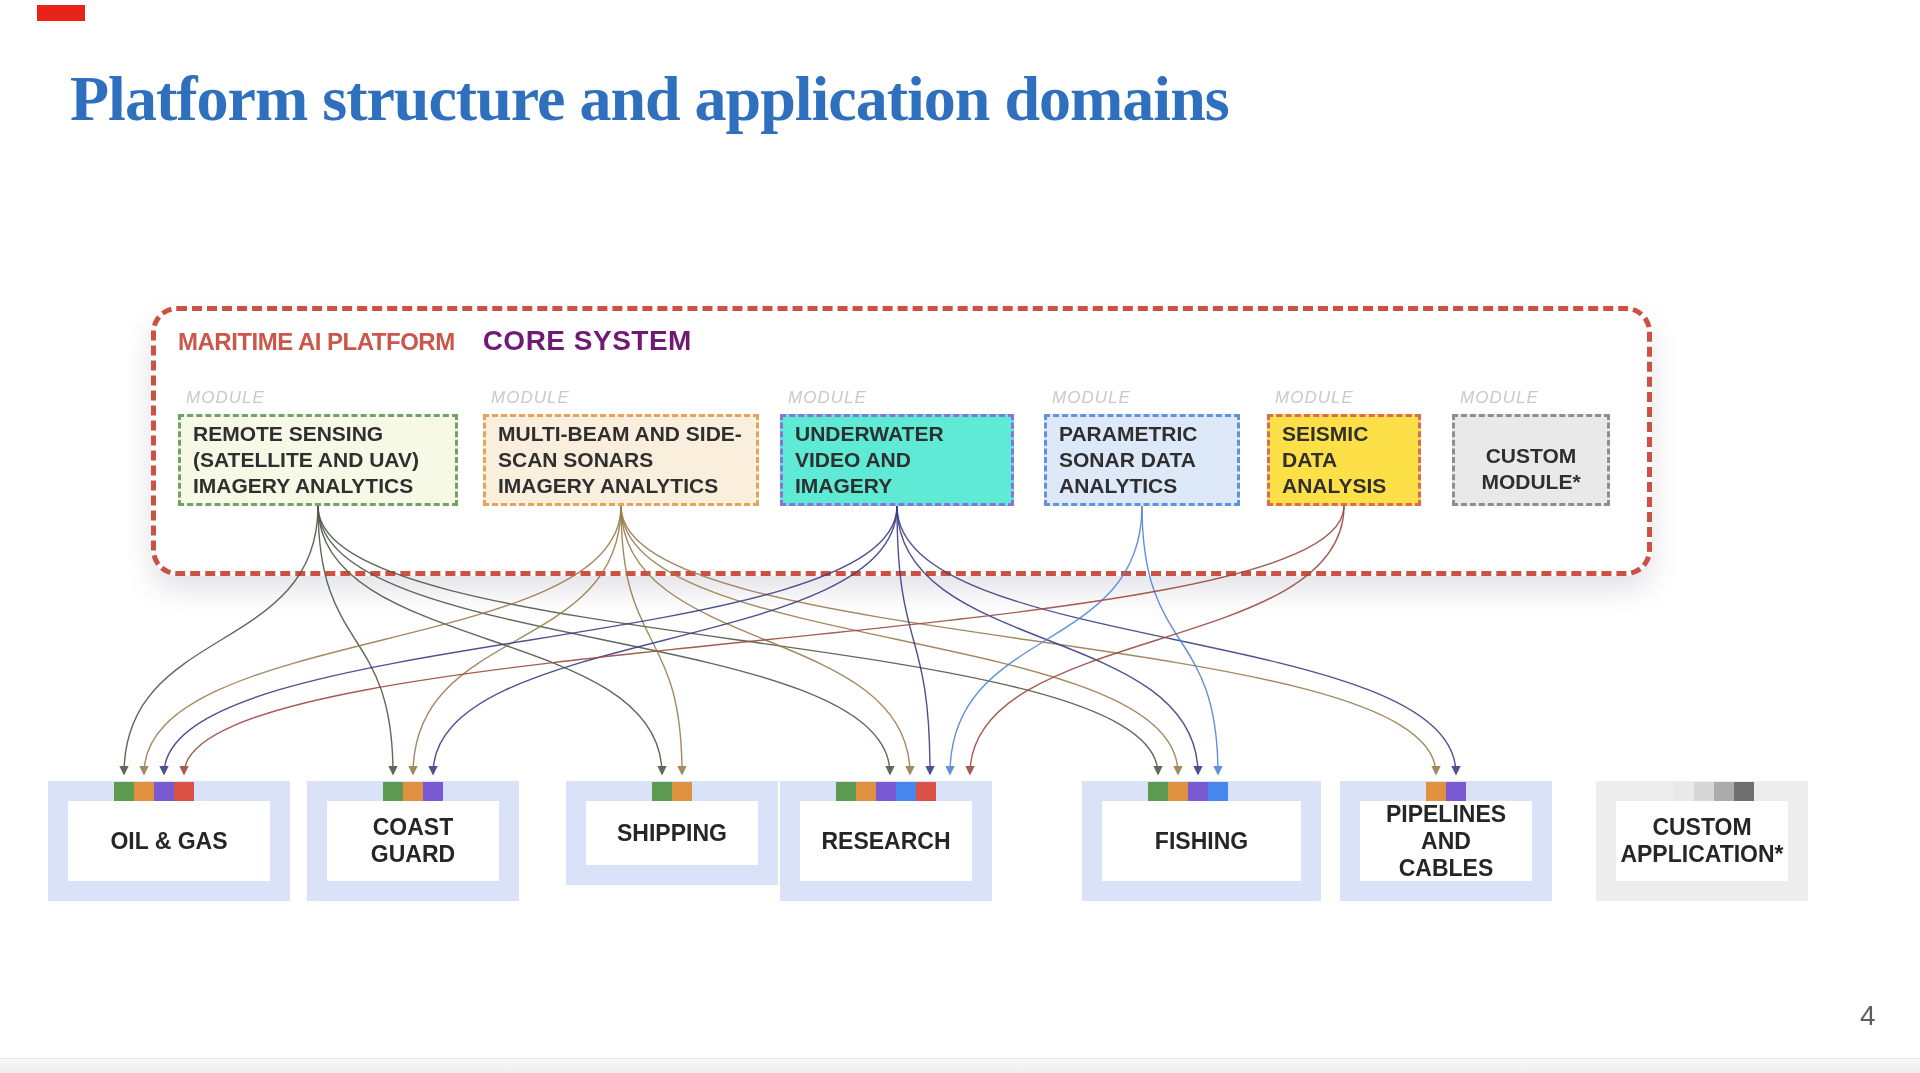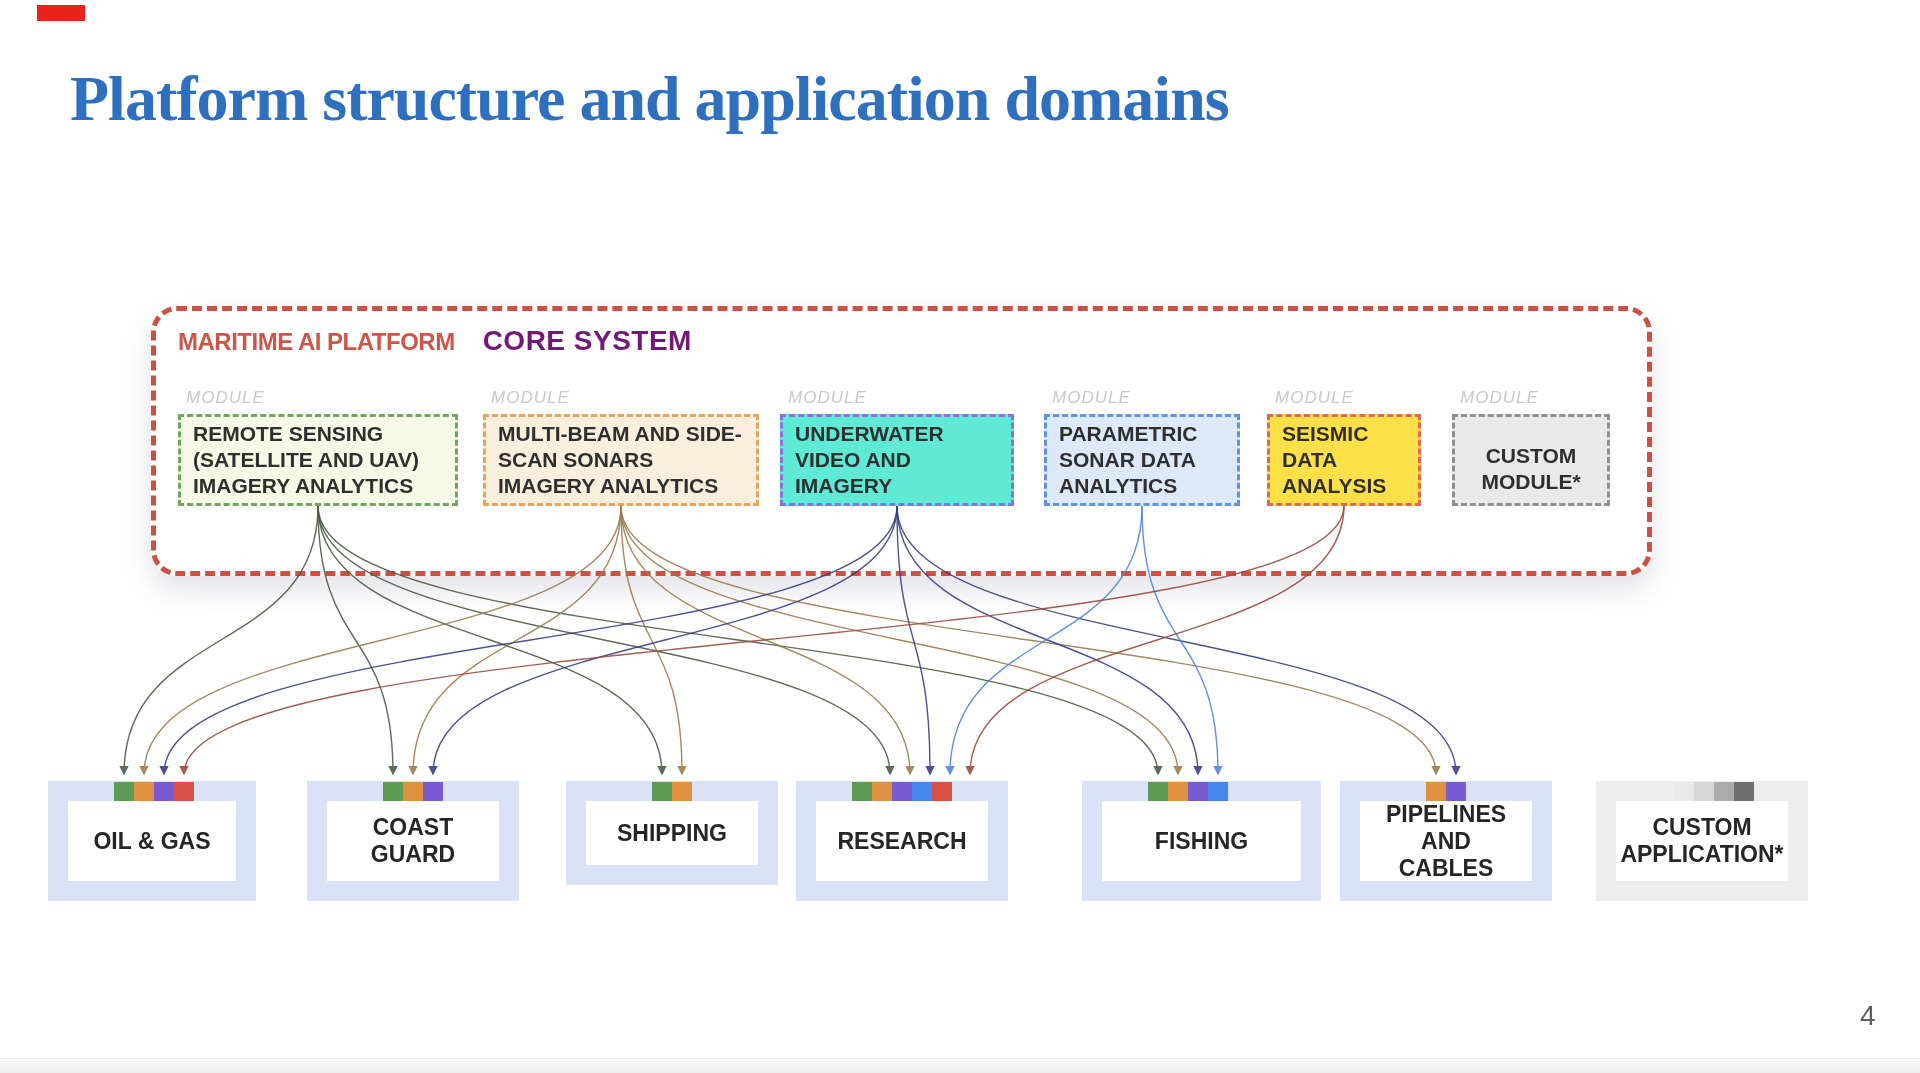--- a/index.html
+++ b/index.html
@@ -136,21 +136,21 @@
       <div class="module-box" style="border-color: rgb(217, 107, 94); background: #fde047;">
         <span class="module-label" style="max-width: 110px;">SEISMIC DATA ANALYSIS</span>
       </div>
     </div>
     <div class="module" style="left: 1452px; top: 388px; width: 158px;">
       <span class="module-tag">MODULE</span>
       <div class="module-box centered" style="border-color: rgb(143, 143, 143); background: rgb(233, 233, 233); align-items: flex-end;">
         <span class="module-label">CUSTOM MODULE*</span>
       </div>
     </div>
-    <div class="app" style="left: 48px; top: 781px; width: 208px; height: 120px;">
+    <div class="app" style="left: 48px; top: 781px; width: 242px; height: 120px;">
       <div class="squares" style="left: 66px;">
         <span class="square" style="background: rgb(93, 155, 82);"></span>
         <span class="square" style="background: rgb(224, 145, 63);"></span>
         <span class="square" style="background: rgb(122, 90, 210);"></span>
         <span class="square" style="background: rgb(217, 82, 69);"></span>
       </div>
       <div class="app-inner">
         <span class="app-label">OIL &amp; GAS</span>
       </div>
     </div>
@@ -166,21 +166,21 @@
     </div>
     <div class="app" style="left: 566px; top: 781px; width: 212px; height: 104px;">
       <div class="squares" style="left: 86px;">
         <span class="square" style="background: rgb(93, 155, 82);"></span>
         <span class="square" style="background: rgb(224, 145, 63);"></span>
       </div>
       <div class="app-inner">
         <span class="app-label">SHIPPING</span>
       </div>
     </div>
-    <div class="app" style="left: 796px; top: 781px; width: 212px; height: 120px;">
+    <div class="app" style="left: 780px; top: 781px; width: 212px; height: 120px;">
       <div class="squares" style="left: 56px;">
         <span class="square" style="background: rgb(93, 155, 82);"></span>
         <span class="square" style="background: rgb(224, 145, 63);"></span>
         <span class="square" style="background: rgb(122, 90, 210);"></span>
         <span class="square" style="background: rgb(71, 136, 238);"></span>
         <span class="square" style="background: rgb(217, 82, 69);"></span>
       </div>
       <div class="app-inner">
         <span class="app-label">RESEARCH</span>
       </div>

